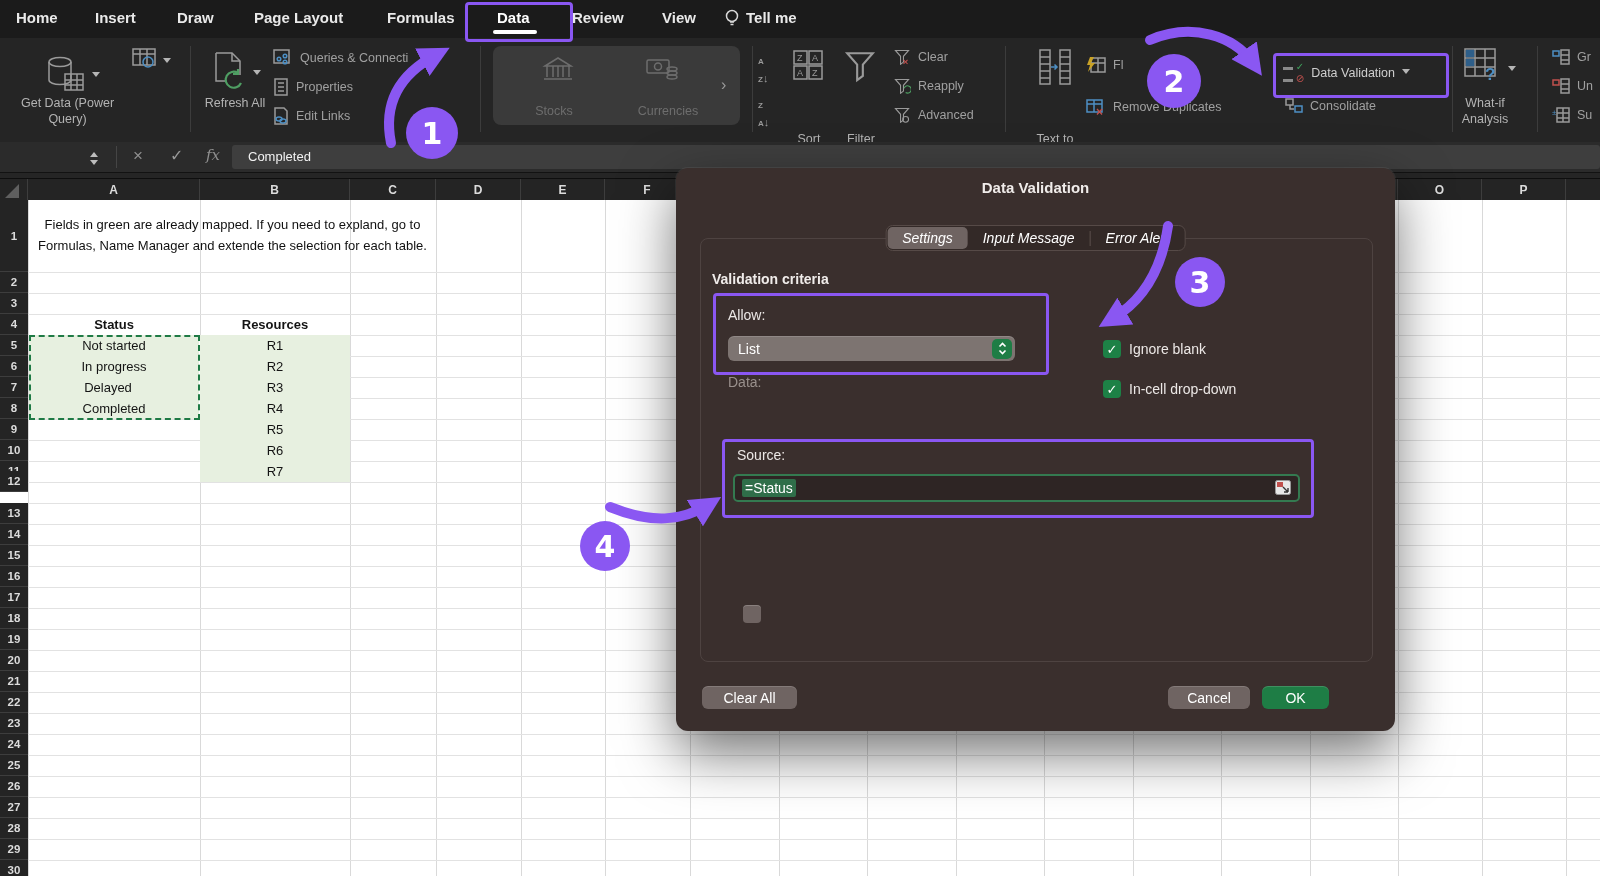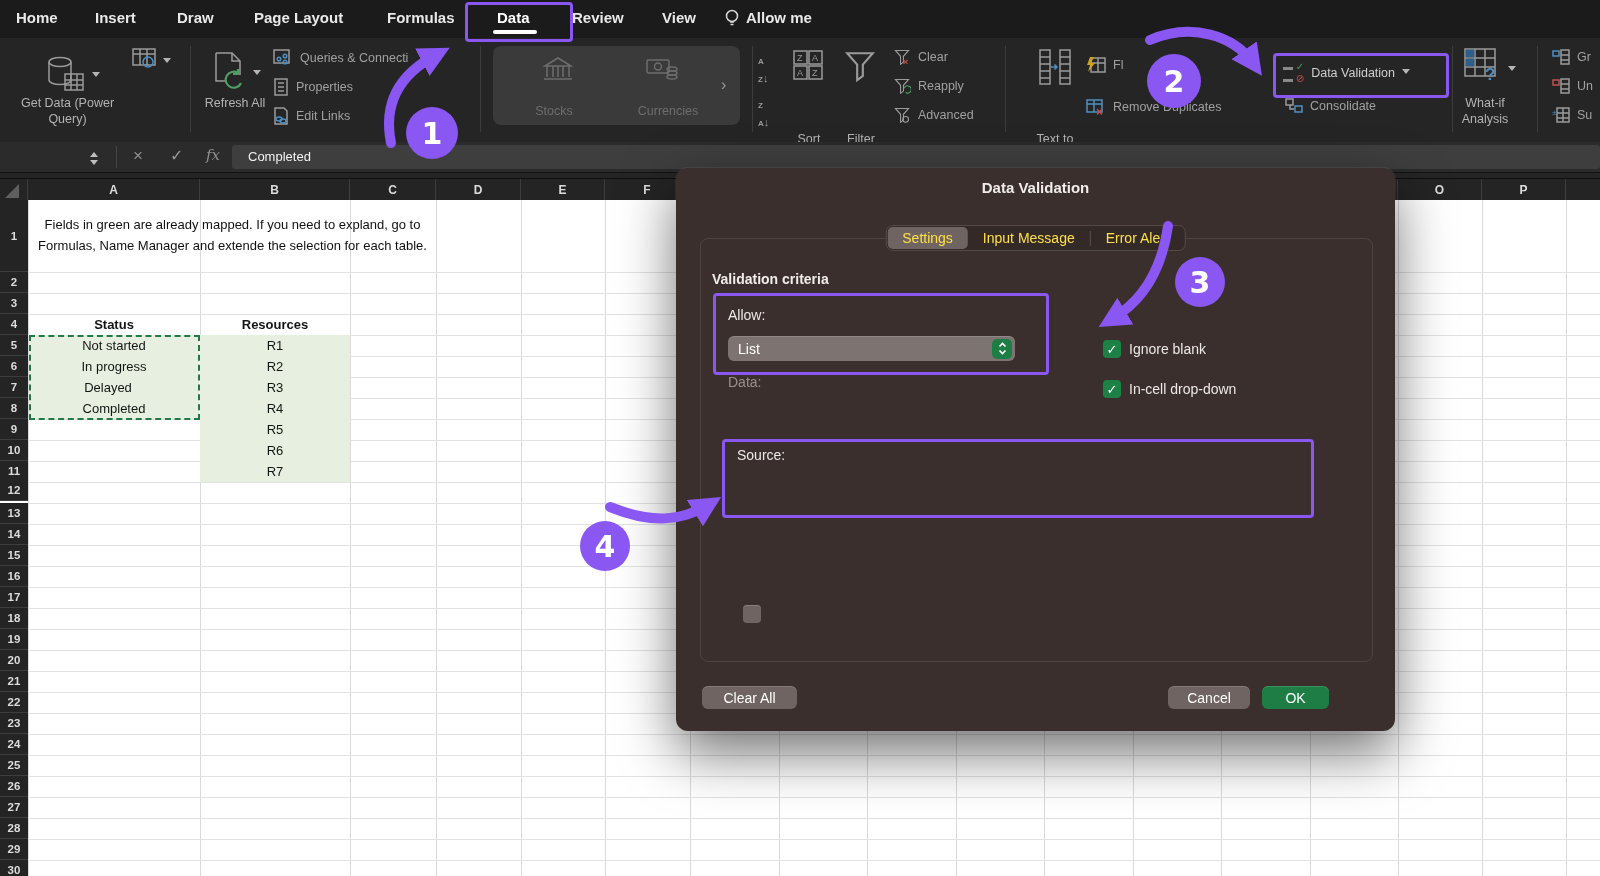--- a/index.html
+++ b/index.html
@@ -43,21 +43,21 @@
   #dashed-sel{position:absolute;border:2px dashed #1f7a45;box-sizing:border-box;z-index:2;}
   #note-cell{position:absolute;left:30px;top:1px;width:405px;height:70px;display:flex;align-items:center;text-align:center;
              font-size:13px;color:#111;line-height:1.6;z-index:2;}
   
   #dialog{position:absolute;left:676px;top:168px;width:719px;height:563px;background:#3a2f2d;border-radius:12px;
           box-shadow:0 22px 55px rgba(0,0,0,.55),0 0 0 1px rgba(255,255,255,.07);z-index:20;color:#eceae8;}
   .dlg-title{position:absolute;left:0;top:11px;width:100%;text-align:center;font-size:15px;font-weight:700;color:#f0ecea;}
   .panel{position:absolute;left:24px;top:70px;width:671px;height:422px;border:1px solid #4e4341;border-radius:8px;}
   .segmented{position:absolute;left:50%;transform:translateX(-50%);top:57px;display:flex;align-items:center;background:#332927;
              border:1px solid #564a47;border-radius:7px;padding:1px;z-index:5;}
-  .seg{padding:3px 15px;font-size:14px;color:#fde047;border-radius:5px;white-space:nowrap;}
+  .seg{padding:3px 15px;font-size:14px;color:#ffffff;border-radius:5px;white-space:nowrap;font-style:italic;}
   .seg.selected{background:#6f6462;font-weight:400;}
   .seg-div{width:1px;height:15px;background:#5c504d;}
   .dlg-label{position:absolute;font-size:14px;color:#ece8e6;}
   .dlg-label.dim{color:#99908c;}
   .section-title{position:absolute;font-size:14px;font-weight:700;color:#f0ecea;}
   .dropdown{position:absolute;height:25px;background:#7d7471;border-radius:6px;display:flex;align-items:center;
             font-size:14px;color:#fff;padding-left:10px;box-sizing:border-box;box-shadow:inset 0 1px 0 rgba(255,255,255,.15);}
   .dropdown .stepper{position:absolute;right:3px;top:2.5px;width:20px;height:20px;border-radius:5px;background:#1e7d45;
                      display:flex;align-items:center;justify-content:center;}
   .dropdown.disabled{background:#595150;color:#a39a95;box-shadow:none;}
@@ -91,21 +91,21 @@
     <span class="menu-item" style="left:387px">Formulas</span>
     <span class="menu-item" style="left:497px;color:#fff">Data</span>
     <span class="menu-item" style="left:572px">Review</span>
     <span class="menu-item" style="left:662px">View</span>
     <span class="abs" style="left:723px;top:8px">
       <svg width="18" height="20" viewBox="0 0 18 20" class="icon" style="stroke:#d8d8d8">
           <circle cx="9" cy="8" r="5.5"></circle>
           <path d="M7 14 h4 M7.5 16.5 h3"></path>
         </svg>
     </span>
-    <span class="menu-item" style="left:746px">Allow me</span>
+    <span class="menu-item" style="left:746px">Tell me</span>
     <span class="data-underline"></span>
   </div>
 
   <div id="ribbon">
 
     <span class="abs" style="left:45px;top:16px">
       <svg width="42" height="42" viewBox="0 0 42 42" class="icon">
         <ellipse cx="15" cy="8" rx="11" ry="4.5"></ellipse>
           <path d="M4 8 V26 a11 4.5 0 0 0 22 0 V8"></path>
         <rect x="20" y="20" width="18" height="16"></rect>
@@ -380,21 +380,21 @@
       <div class="row-h" style="top: 177px; height: 21px;">7</div>
       <div class="hline" style="top: 198px;"></div>
       <div class="row-h" style="top: 198px; height: 21px;">8</div>
       <div class="hline" style="top: 219px;"></div>
       <div class="row-h" style="top: 219px; height: 21px;">9</div>
       <div class="hline" style="top: 240px;"></div>
       <div class="row-h" style="top: 240px; height: 21px;">10</div>
       <div class="hline" style="top: 261px;"></div>
       <div class="row-h" style="top: 261px; height: 21px;">11</div>
       <div class="hline" style="top: 282px;"></div>
-      <div class="row-h" style="top: 280px; height: 21px;">12</div>
+      <div class="row-h" style="top: 271px; height: 21px;">12</div>
       <div class="hline" style="top: 303px;"></div>
       <div class="row-h" style="top: 303px; height: 21px;">13</div>
       <div class="hline" style="top: 324px;"></div>
       <div class="row-h" style="top: 324px; height: 21px;">14</div>
       <div class="hline" style="top: 345px;"></div>
       <div class="row-h" style="top: 345px; height: 21px;">15</div>
       <div class="hline" style="top: 366px;"></div>
       <div class="row-h" style="top: 366px; height: 21px;">16</div>
       <div class="hline" style="top: 387px;"></div>
       <div class="row-h" style="top: 387px; height: 21px;">17</div>
@@ -468,20 +468,30 @@
       <span>Ignore blank</span>
     </div>
     <div class="chk-row" style="left:427px;top:212px">
       <span class="chk">✓</span>
       <span>In-cell drop-down</span>
     </div>
     <div class="dlg-label dim" style="left:52px;top:206px">Data:</div>
 
     <div class="purple-rect" style="left:46px;top:271px;width:586px;height:73px"></div>
     <div class="dlg-label" style="left:61px;top:279px">Source:</div>
+    <div id="source-input">
+      <span class="sel">=Status</span>
+      <span style="position:absolute;right:7px;top:4px">
+        <svg width="16" height="15" viewBox="0 0 16 15">
+            <rect x="0.5" y="0.5" width="15" height="14" rx="2" style="fill:#e8e8e8;stroke:#9a9a9a"></rect>
+            <rect x="2" y="2" width="6" height="5" style="fill:#c0504d"></rect>
+            <path d="M13 12 L8 7 M13 12 h-4 M13 12 v-4" style="stroke:#333;stroke-width:1.4;fill:none"></path>
+          </svg>
+      </span>
+    </div>
 
     <div class="chk-row" style="left:67px;top:437px">
       <span class="chk off">✓</span>
     </div>
 
     <div class="btn" style="left:26px;top:518px;width:95px">Clear All</div>
     <div class="btn" style="left:492px;top:518px;width:82px">Cancel</div>
     <div class="btn green" style="left:586px;top:518px;width:67px">OK</div>
   </div>
 

